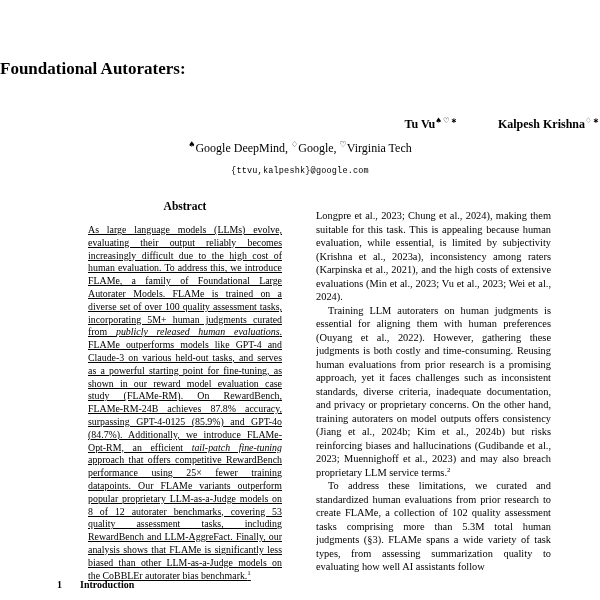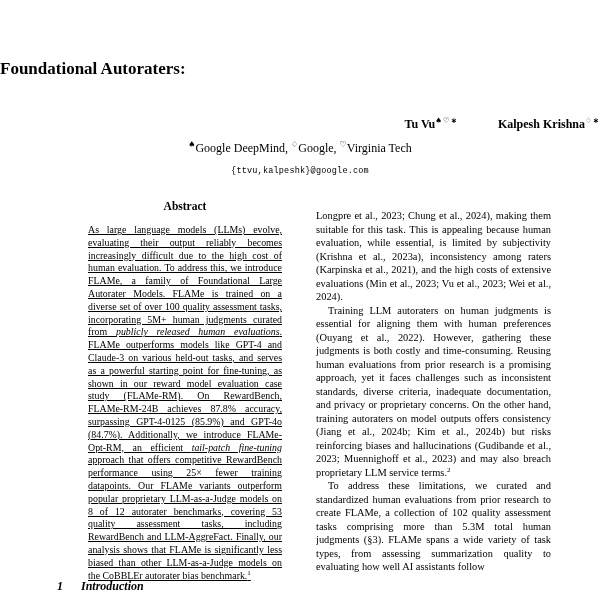--- a/index.html
+++ b/index.html
@@ -56,21 +56,21 @@
     font-size: 11.5px; font-weight: bold;
   }
   .abstract-text {
     margin: 0 8px 0 33px;
     font-size: 9.9px; line-height: 12.8px;
     text-align: justify;
     hyphens: auto; text-decoration: underline; -webkit-hyphens: auto;
   }
   .section-heading {
     position: absolute; top: 383px; left: 2px;
-    font-size: 12px; font-weight: bold; font-style: italic;
+    font-size: 10px; font-weight: bold;
   }
   .sec-num { margin-right: 18px; }
   .col-right {
     padding-top: 13px;
     font-size: 10.4px; line-height: 13.5px;
     text-align: justify;
     hyphens: auto; -webkit-hyphens: auto;
   }
   .body-par { text-indent: 12px; }
   .body-par.no-indent { text-indent: 0; }

